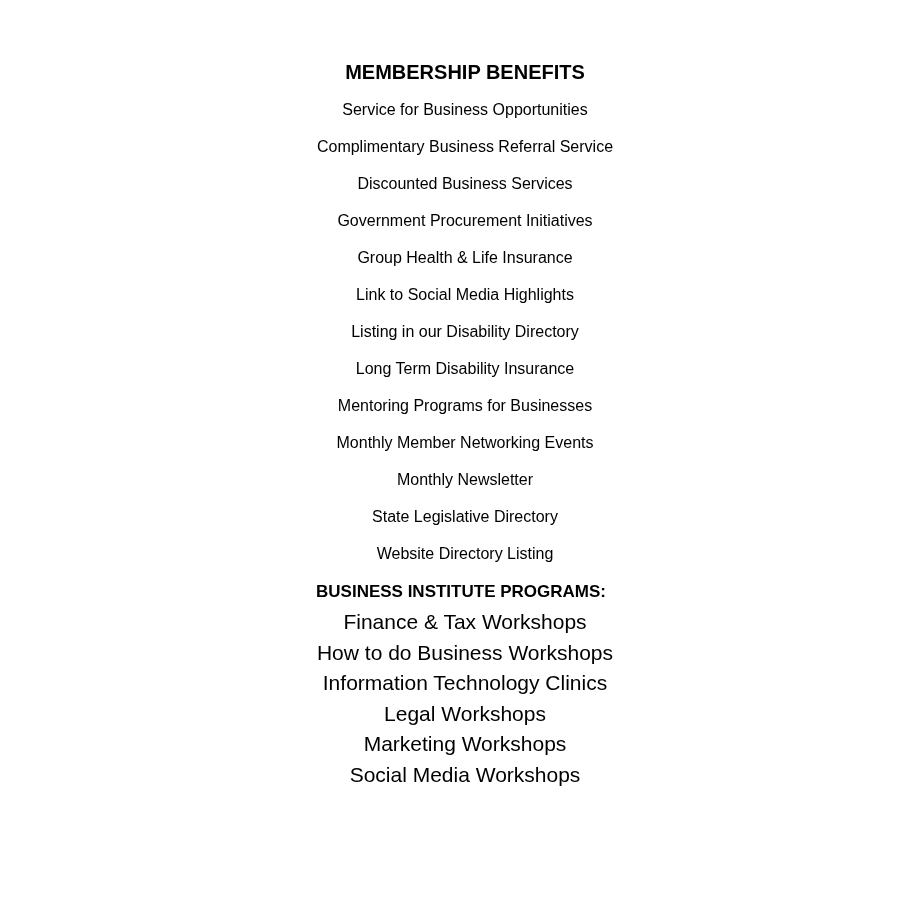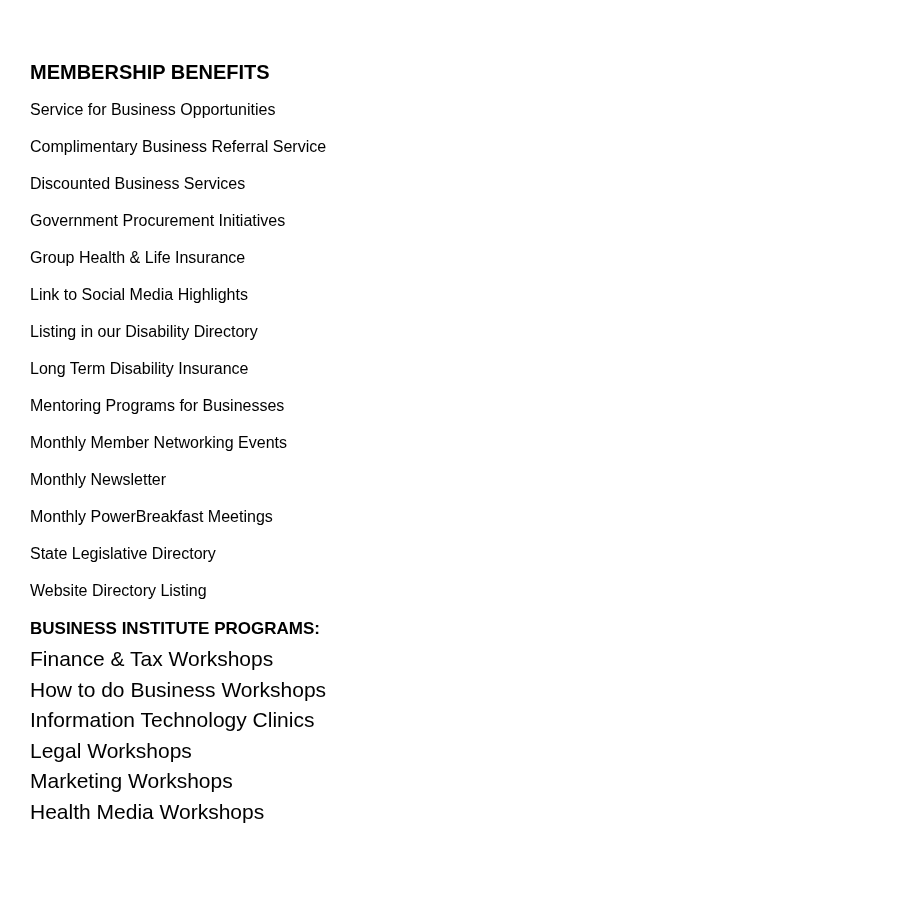--- a/index.html
+++ b/index.html
@@ -12,21 +12,21 @@
     background: #ffffff;
     font-family: "Liberation Sans", sans-serif;
     color: #000000;
     overflow: hidden;
   }
   .page {
     box-sizing: border-box;
     width: 900px;
     height: 900px;
     padding: 60px 0 0 30px; 
-    text-align: left;
+    text-align: center;
   }
   .main-title {
     font-size: 20px;
     line-height: 24px;
     font-weight: bold;
     margin: 0 0 17px 0;
   }
   .benefit {
     font-size: 16px;
     line-height: 18px;
@@ -57,26 +57,25 @@
   <p class="benefit">Government Procurement Initiatives</p>
 
   <p class="benefit"><span>Group Health &amp; Life Insurance</span><br></p>
 
   <p class="benefit">Link to Social Media Highlights</p>
   <p class="benefit">Listing in our Disability Directory</p>
   <p class="benefit">Long Term Disability Insurance</p>
   <p class="benefit">Mentoring Programs for Businesses</p>
   <p class="benefit">Monthly Member Networking Events</p>
   <p class="benefit">Monthly Newsletter</p>
-  <p class="benefit">Monthly PowerBreakfast Meetings</p>
   <p class="benefit">State Legislative Directory</p>
   <p class="benefit">Website Directory Listing</p>
 
   <h2 class="section-heading">BUSINESS INSTITUTE PROGRAMS:</h2>
 
   <p class="program">Finance &amp; Tax Workshops</p>
   <p class="program">How to do Business Workshops</p>
   <p class="program">Information Technology Clinics</p>
   <p class="program">Legal Workshops</p>
   <p class="program">Marketing Workshops</p>
-  <p class="program">Health Media Workshops</p>
+  <p class="program">Social Media Workshops</p>
 
 </div>
 
 </body></html>

